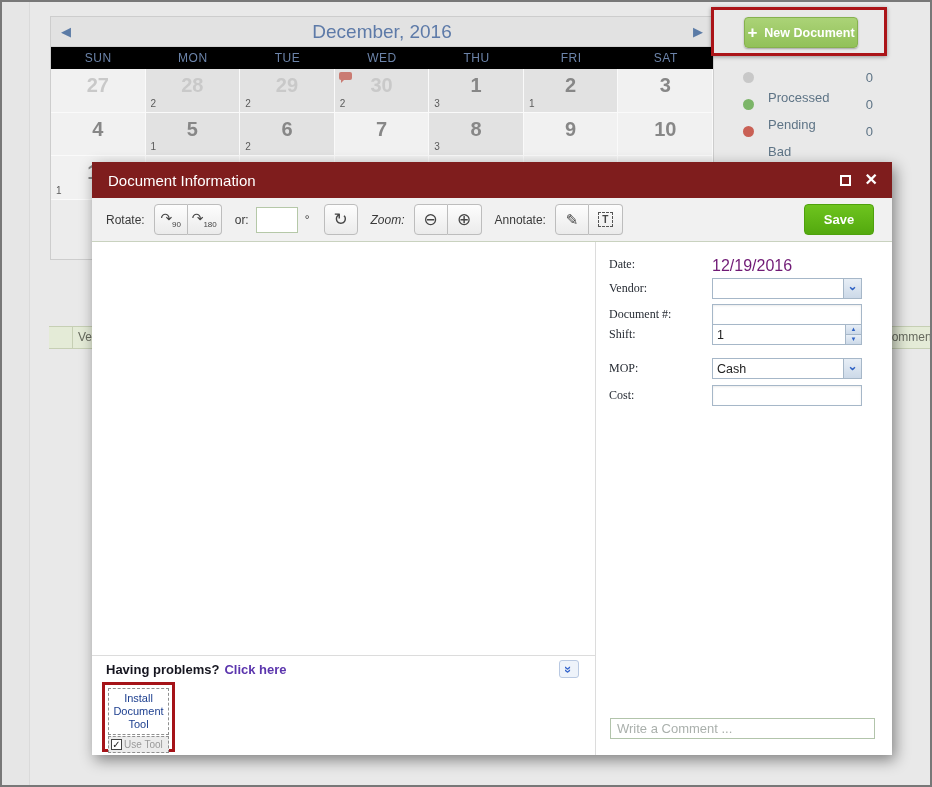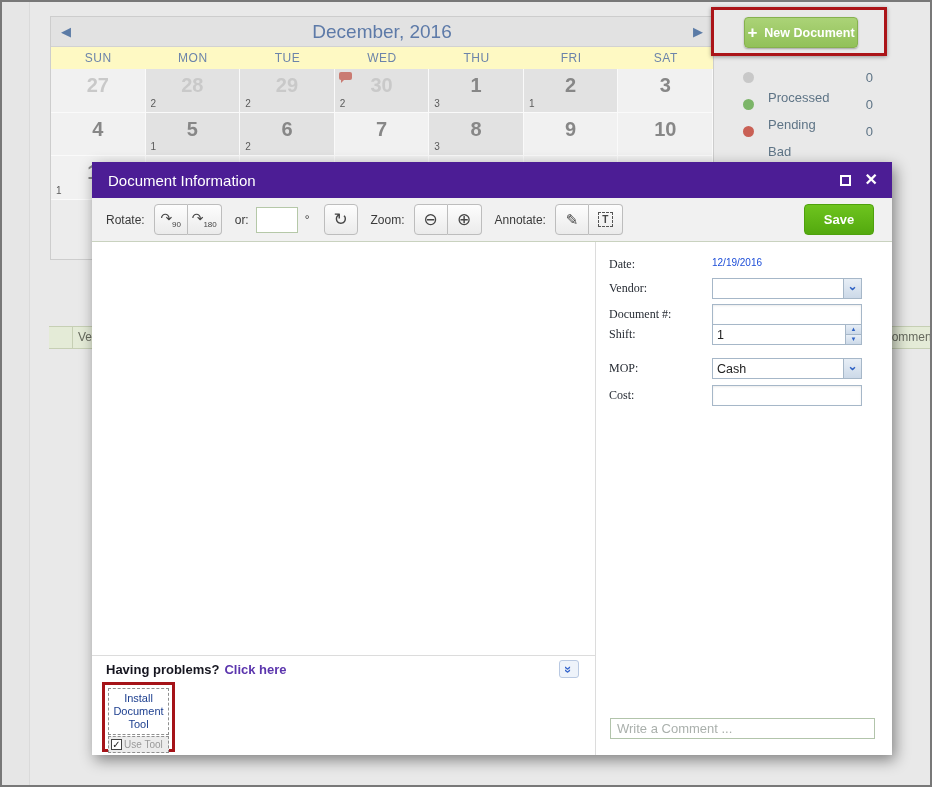--- a/index.html
+++ b/index.html
@@ -11,21 +11,21 @@
   .abs { position:absolute; }
 
   
   #side-strip { left:0; top:0; width:28px; height:100%; background:#e6e6e6; border-right:1px solid #dadada; }
 
   
   #calendar { left:48px; top:14px; width:664px; height:244px; background:#ececec; border:1px solid #cdcdcd; }
   #cal-header { height:30px; background:#e2e2e2; border-bottom:1px solid #d2d2d2; display:flex; align-items:center; }
   .cal-nav { width:30px; text-align:center; color:#5b7ba6; font-size:13px; cursor:pointer; }
   #cal-title { flex:1; text-align:center; color:#5d7aa8; font-size:19px; }
-  #cal-daynames { height:22px; display:flex; background:#fef9c3; }
+  #cal-daynames { height:22px; display:flex; background:#000000; }
   .dayname { flex:1; text-align:center; font-size:12px; color:#6c84aa; line-height:22px; letter-spacing:.5px; }
   .cal-row { display:flex; }
   .cal-row:nth-child(1) .cal-cell { height:44px; }
   .cal-row:nth-child(2) .cal-cell { height:43px; }
   .cal-row:nth-child(3) .cal-cell { height:44px; }
   .cal-cell { position:relative; flex:1; background:#f1f1f1; border-right:1px solid #fafafa; border-bottom:1px solid #fafafa; }
   .cal-cell.busy { background:#e2e2e2; }
   .dnum { text-align:center; padding-top:5px; font-size:20px; font-weight:bold; color:#878787; }
   .cal-cell.muted .dnum { color:#c9c9c9; }
   .cnt { position:absolute; left:5px; bottom:3px; font-size:10px; color:#5a5a5a; }
@@ -45,21 +45,21 @@
   .lcnt { font-size:13px; color:#5e7486; margin-right:26px; }
 
   
   #table-strip { left:47px; top:324px; width:883px; height:23px; display:flex; background:#e4ebd7; border-top:1px solid #c6cfb4; border-bottom:1px solid #c6cfb4; }
   #table-strip .c0 { width:24px; border-right:1px solid #c6cfb4; }
   #table-strip .c1 { flex:1; font-size:12px; color:#666a5e; padding-left:5px; line-height:21px; }
   #table-strip .c2 { width:68px; border-left:1px solid #c6cfb4; font-size:12px; color:#666a5e; padding-left:18px; line-height:21px; overflow:hidden; white-space:nowrap; }
 
   
   #modal { left:90px; top:160px; width:800px; height:593px; background:#fff; box-shadow:3px 5px 14px rgba(0,0,0,.45); z-index:5; }
-  #modal-titlebar { height:36px; background:#4c1d95; display:flex; align-items:center; }
+  #modal-titlebar { height:36px; background:#7f1d1d; display:flex; align-items:center; }
   #modal-title { color:#fff; font-size:15px; margin-left:16px; flex:1; }
   #maximize-btn { width:11px; height:11px; border:2px solid #fff; margin-right:14px; cursor:pointer; }
   #close-btn { color:#fff; font-size:16px; font-weight:bold; margin-right:14px; cursor:pointer; line-height:1; }
 
   #modal-toolbar { height:44px; background:#f1f1f1; border-bottom:1px solid #c9d2bf; display:flex; align-items:center; padding:0 10px; }
   .tlabel { font-size:12px; color:#3a3a3a; }
   .tbtn { width:34px; height:31px; background:linear-gradient(#fdfdfd,#ebebeb); border:1px solid #bdbdbd; border-radius:4px;
     display:flex; align-items:center; justify-content:center; color:#454545; cursor:pointer; font-size:15px; }
   .group { display:flex; }
   .group .tbtn:first-child { border-radius:4px 0 0 4px; }
@@ -84,21 +84,21 @@
 
   #install-annotation { position:absolute; left:10px; top:440px; width:73px; height:70px; border:3px solid #a51318; }
   #install-wrap { position:absolute; left:16px; top:446px; width:61px; }
   #install-btn { border:1px dashed #8f8f8f; background:#fff; padding:3px 0; text-align:center; font-size:11px; color:#1d3f8f; line-height:13px; cursor:pointer; }
   #use-tool { margin-top:1px; border:1px dashed #8f8f8f; background:#ececec; height:17px; display:flex; align-items:center; padding-left:2px; cursor:pointer; }
   #use-tool .cb { width:11px; height:11px; background:#fff; border:1px solid #444; font-size:10px; line-height:9px; color:#222; text-align:center; }
   #use-tool .cblab { font-size:10px; color:#9a9a9a; margin-left:2px; }
 
   .frow { position:absolute; left:0; width:296px; height:22px; }
   .flabel { position:absolute; left:13px; top:3px; font-size:12px; color:#262b33;font-family:Liberation Serif, serif; }
-  .fvalue { position:absolute; left:116px; top:3px; font-size:10px; color:#1d4ed8; }
+  .fvalue { position:absolute; left:116px; top:3px; font-size:16px; color:#701a75; }
   .finput { position:absolute; left:116px; top:0; width:150px; height:21px; border:1px solid #a6b7c8; box-shadow:inset 0 1px 2px rgba(0,0,0,.08);
     font-size:12.5px; padding:0 4px; background:#fff; }
   .combo { position:absolute; left:116px; top:0; width:150px; height:21px; border:1px solid #a6b7c8; background:#fff; }
   .combo .val { position:absolute; left:4px; top:3px; font-size:12.5px; color:#222; }
   .combo .cbtn { position:absolute; right:0; top:0; width:18px; height:19px; background:linear-gradient(#e7eef6,#ccd9e8); border-left:1px solid #a6b7c8;
     color:#2f62c4; font-size:12px; font-weight:bold; text-align:center; line-height:14px; cursor:pointer; }
   .spin { position:absolute; right:0; top:0; width:16px; height:19px; border-left:1px solid #a6b7c8; }
   .spin div { height:9.5px; background:linear-gradient(#e7eef6,#ccd9e8); color:#2f62c4; font-size:6px; text-align:center; line-height:9px; cursor:pointer; }
   .spin div:first-child { border-bottom:1px solid #a6b7c8; }
   #comment-input { position:absolute; left:14px; top:476px; width:265px; height:21px; border:1px solid #b2c4ab; font-size:13px; padding:0 6px; color:#6b7075; }
@@ -252,21 +252,21 @@
             <span class="rot"><span>↷</span><sub>90</sub></span>
           </span>
         <span class="tbtn">
             <span class="rot"><span>↷</span><sub>180</sub></span>
           </span>
       </span>
       <span class="tlabel" style="margin-left:13px;">or:</span>
       <input id="or-input" style="margin-left: 7px;">
       <span class="tlabel" style="margin-left:7px;">°</span>
       <span class="tbtn" style="margin-left:14px; font-size:17px;">↻</span>
-      <span class="tlabel" style="margin-left:13px;">Zoom:</span>
+      <span class="tlabel" style="margin-left:13px;font-style:italic;">Zoom:</span>
       <span class="group" style="margin-left:9px;">
         <span class="tbtn" style="font-size:17px;">⊖</span>
         <span class="tbtn" style="font-size:17px;">⊕</span>
       </span>
       <span class="tlabel" style="margin-left:13px;">Annotate:</span>
       <span class="group" style="margin-left:9px;">
         <span class="tbtn">✎</span>
         <span class="tbtn">
             <span class="ticon-t">T</span>
           </span>

